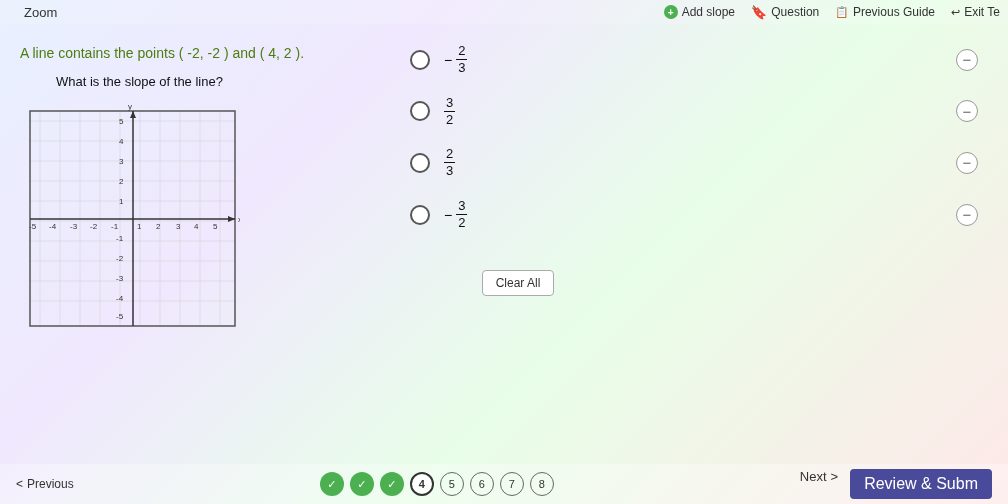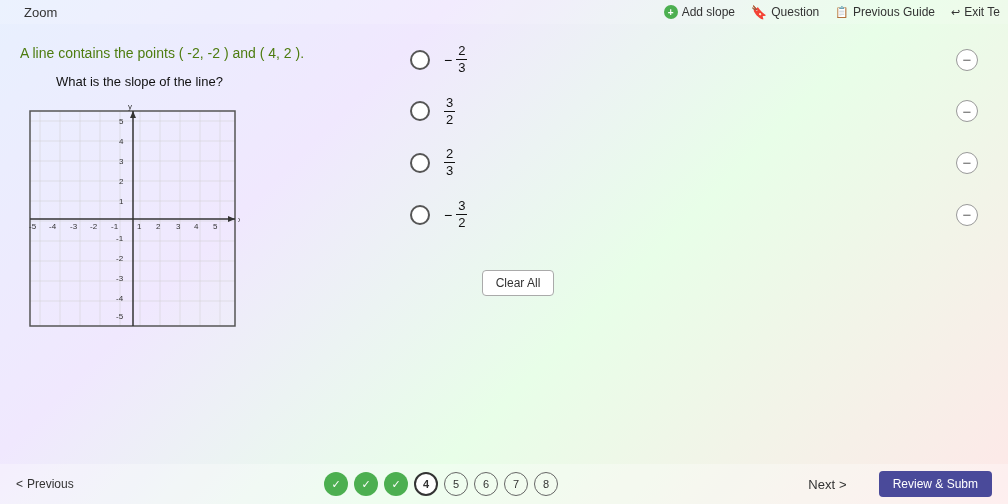--- a/index.html
+++ b/index.html
@@ -239,38 +239,38 @@
       font-weight: bold;
     }
     .page-num.empty {
       border: 1.5px solid #666;
       background: transparent;
       color: #333;
     }
 
     .bottom-right {
       display: flex;
-      align-items: center;
-      gap: 32px;
+      align-items: flex-start;
+      gap: 12px;
     }
     .next-btn {
       font-size: 13px;
       color: #333;
       cursor: pointer;
       display: flex;
       align-items: center;
       gap: 4px;
       font-weight: 500;
     }
     .review-btn {
       background: #4a4a9a;
       color: white;
       padding: 6px 14px;
       border-radius: 4px;
-      font-size: 12px;
+      font-size: 16px;
       cursor: pointer;
     }
 
     
     .grid-line { stroke: #ccc; stroke-width: 0.5; }
     .axis-line { stroke: #333; stroke-width: 1.5; }
     .tick-label { font-size: 8px; fill: #333; }
   </style>
 </head>
 <body>

